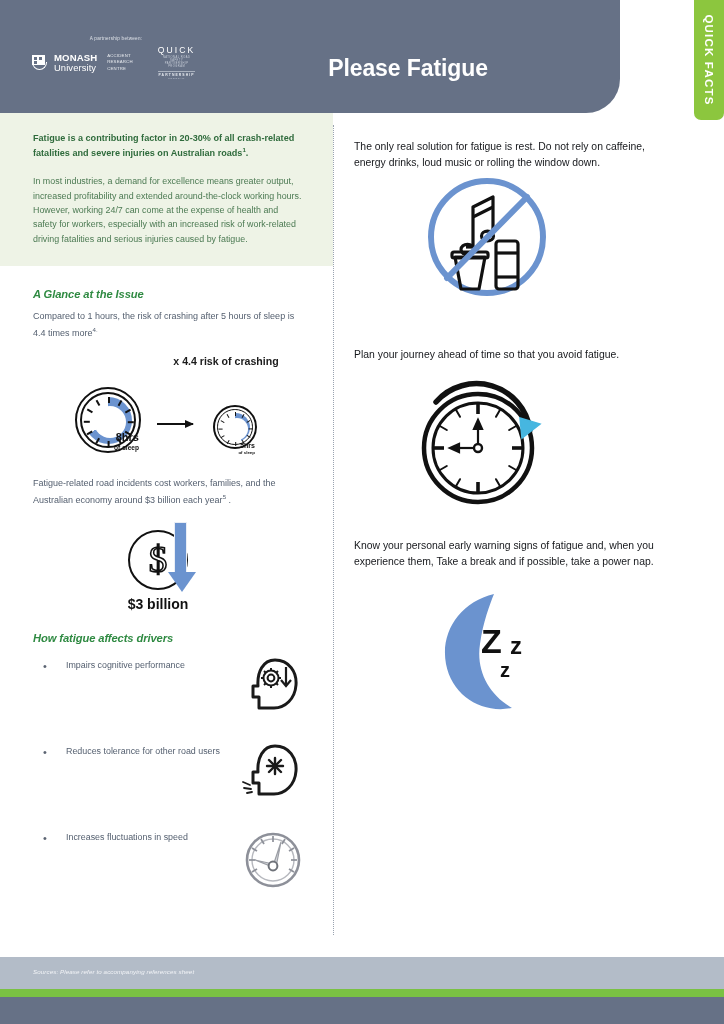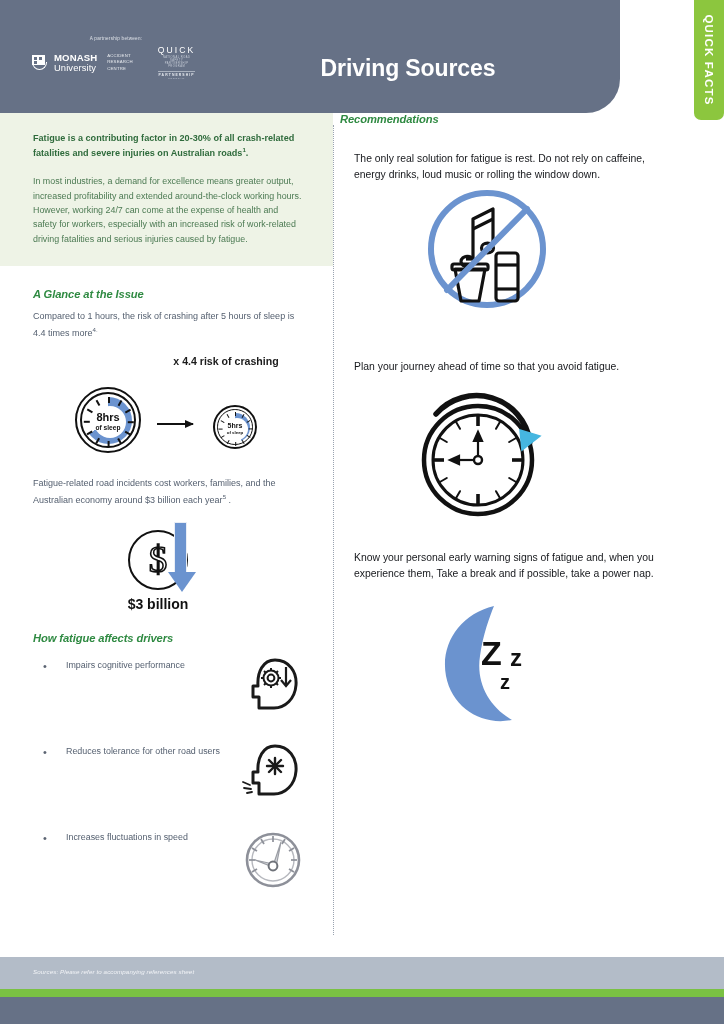--- a/index.html
+++ b/index.html
@@ -270,24 +270,25 @@
   .dial .tick {
     position: absolute;
     left: 50%;
     width: 1.6px;
     background: #111;
     transform-origin: 50% 100%;
   }
   .dial-label {
     position: absolute;
     left: 0; right: 0;
-    text-align: center;
+    text-align: right;
     color: #111;
     font-weight: bold;
     z-index: 4;
+    margin-top: 20px;
   }
 
   .dial-big { left: 42px; top: 30px; width: 66px; height: 66px; }
   .dial-big .fill { background: conic-gradient(from 0deg, #6b93cf 0deg 235deg, #ffffff 235deg 360deg); }
   .dial-big .hole { left: 17px; top: 17px; width: 32px; height: 32px; }
   .dial-big .tick { height: 6px; top: 8px; transform-origin: 50% 25px; }
   .dial-big .dial-label { top: 23px; }
   .dial-big .lbl1 { font-size: 11px; line-height: 1.05; display:block; }
   .dial-big .lbl2 { font-size: 6.6px; line-height: 1.25; display:block; }
 
@@ -467,21 +468,21 @@
       <div class="nrspp-block">
         <span class="nm">QUICK</span>
         <span class="sub1">NATIONAL ROAD SAFETY PARTNERSHIP PROGRAM</span>
         <div class="nrspp-rule"></div>
         <span class="sub2">PARTNERSHIP</span>
         <span class="sub3">PROGRAM</span>
       </div>
     </div>
   </div>
 </div>
-<div class="page-title">Driving Sources</div>
+<div class="page-title">Please Fatigue</div>
 
 <div class="quick-tab">
   <span>QUICK FACTS</span>
 </div>
 
 <div class="divider"></div>
 
 <div class="col-left">
 
   <div class="intro-panel">
@@ -628,21 +629,20 @@
           <path d="M34 42 L42 18 L37 43 Z" fill="#d8dade" stroke="#9a9da4" stroke-width="1.2"></path>
           <path d="M34 40 L16 36 L34 43 Z" fill="#d8dade" stroke="#9a9da4" stroke-width="1.2"></path>
           <circle cx="34" cy="42" r="4.4" fill="#fff" stroke="#6e7279" stroke-width="2"></circle>
         </svg>
       </div>
     </div>
   </div>
 </div>
 
 <div class="col-right">
-  <h2 class="sec-head rec-head">Recommendations</h2>
 
   <div class="rec-block">
     <p class="rec-text">The only real solution for fatigue is rest. Do not rely on caffeine, energy drinks, loud music or rolling the window down.</p>
     <div class="rec-figure">
       <div style="position:absolute;left:63px;top:0px;">
         <svg viewBox="0 0 140 140" width="140" height="140">
           <circle cx="70" cy="66" r="56" fill="none" stroke="#6b93cf" stroke-width="6"></circle>
           <g stroke="#111" stroke-width="3.2" fill="none" stroke-linejoin="round">
             <path d="M56 76 L56 36 L76 26 L76 62"></path>
             <line x1="56" y1="46" x2="76" y2="36"></line>

